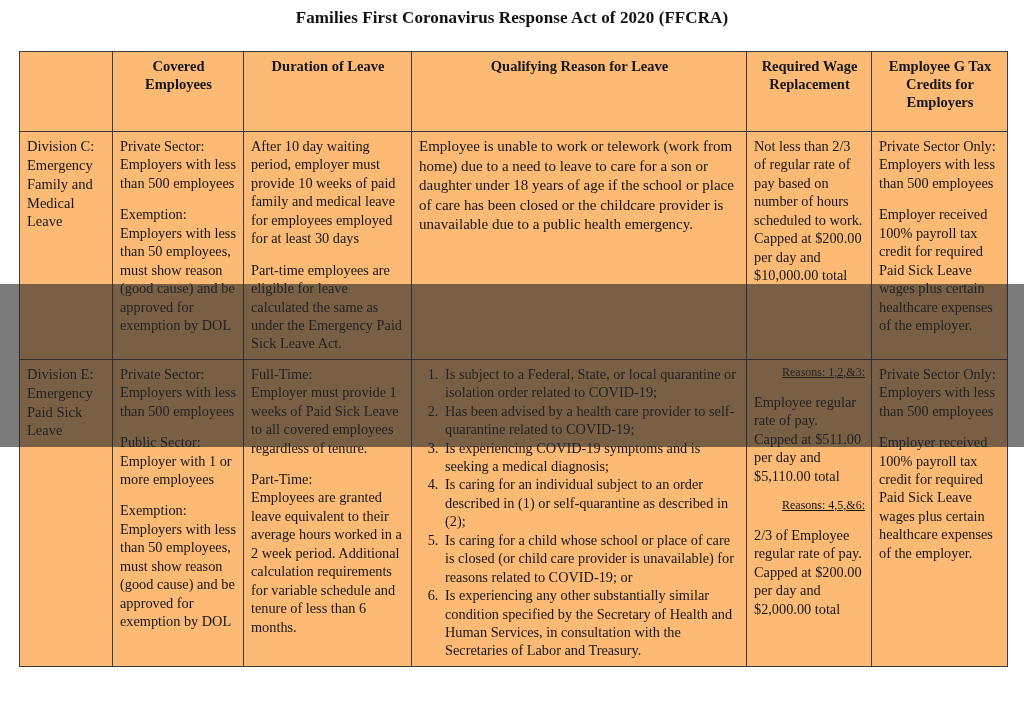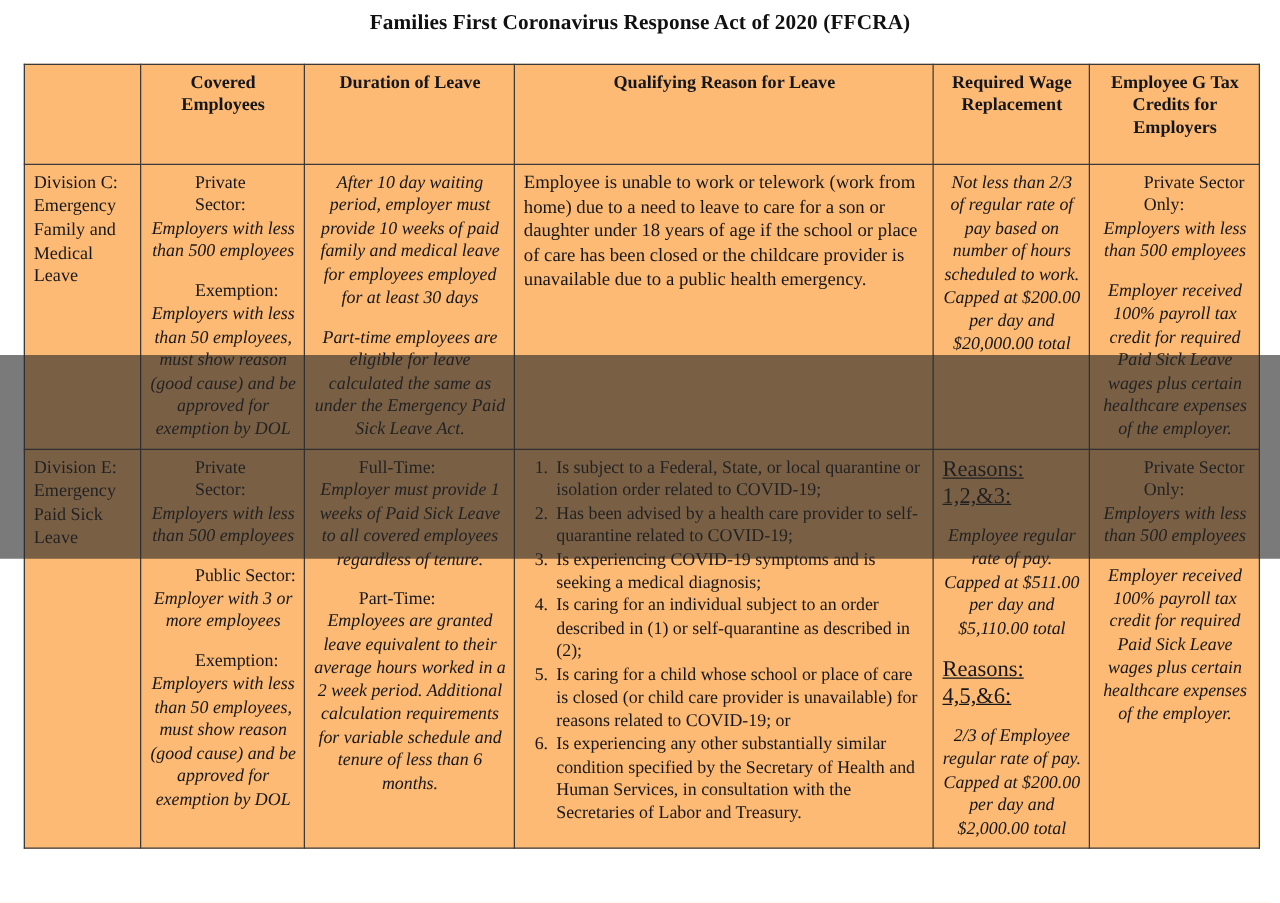--- a/index.html
+++ b/index.html
@@ -67,30 +67,27 @@
     padding: 4px 5px;
   }
   thead th.blank { border-bottom: 1.3px solid #3b3b3b; }
   .div-label {
     font-size: 14.5px;
     line-height: 1.3;
   }
   .div-label b { font-weight: normal; }
 
   .it {
-    font-style: italic;
     font-size: 14.3px;
     line-height: 1.29;
-    text-align: center;
   }
   .ro {
     font-style: normal;
     font-size: 14.3px;
     line-height: 1.29;
-    margin-left: 36px;
   }
   .blockgap { height: 13px; }
 
   .plain-para {
     font-style: normal;
     font-size: 15px;
     line-height: 1.3;
   }
 
   ol.reasons {
@@ -100,21 +97,22 @@
     line-height: 1.29;
   }
   ol.reasons li {
     margin: 0 0 0 0;
     padding-left: 3px;
   }
 
   .uline {
     text-decoration: underline;
     font-style: normal;
-    font-size: 18px;
+    font-size: 12px;
+    margin-left: 28px;
   }
 
   
   #overlay-band {
     position: absolute;
     left: 0;
     top: 284px;
     width: 1024px;
     height: 163px;
     background: rgba(40,40,40,0.62);
@@ -191,21 +189,21 @@
           <div class="it">After 10 day waiting period, employer must provide 10 weeks of paid family and medical leave for employees employed for at least 30 days</div>
           <div class="blockgap"></div>
           <div class="it">Part-time employees are eligible for leave calculated the same as under the Emergency Paid Sick Leave Act.</div>
         </td>
 
         <td>
           <div class="plain-para">Employee is unable to work or telework (work from home) due to a need to leave to care for a son or daughter under 18 years of age if the school or place of care has been closed or the childcare provider is unavailable due to a public health emergency.</div>
         </td>
 
         <td>
-          <div class="it">Not less than 2/3 of regular rate of pay based on number of hours scheduled to work. Capped at $200.00 per day and $20,000.00 total</div>
+          <div class="it">Not less than 2/3 of regular rate of pay based on number of hours scheduled to work. Capped at $200.00 per day and $10,000.00 total</div>
         </td>
 
         <td>
           <div class="ro">Private Sector Only:</div>
           <div class="it">Employers with less than 500 employees</div>
           <div class="blockgap"></div>
           <div class="it">Employer received 100% payroll tax credit for required Paid Sick Leave wages plus certain healthcare expenses of the employer.</div>
         </td>
       </tr>
 
@@ -213,21 +211,21 @@
         <td>
           <div class="div-label"><b>Division E:</b>
           <span>Emergency Paid Sick Leave</span></div>
         </td>
 
         <td>
           <div class="ro">Private Sector:</div>
           <div class="it">Employers with less than 500 employees</div>
           <div class="blockgap"></div>
           <div class="ro">Public Sector:</div>
-          <div class="it">Employer with 3 or more employees</div>
+          <div class="it">Employer with 1 or more employees</div>
           <div class="blockgap"></div>
           <div class="ro">Exemption:</div>
           <div class="it">Employers with less than 50 employees, must show reason (good cause) and be approved for exemption by DOL</div>
         </td>
 
         <td>
           <div class="ro">Full-Time:</div>
           <div class="it">Employer must provide 1 weeks of Paid Sick Leave to all covered employees regardless of tenure.</div>
           <div class="blockgap"></div>
           <div class="ro">Part-Time:</div>

